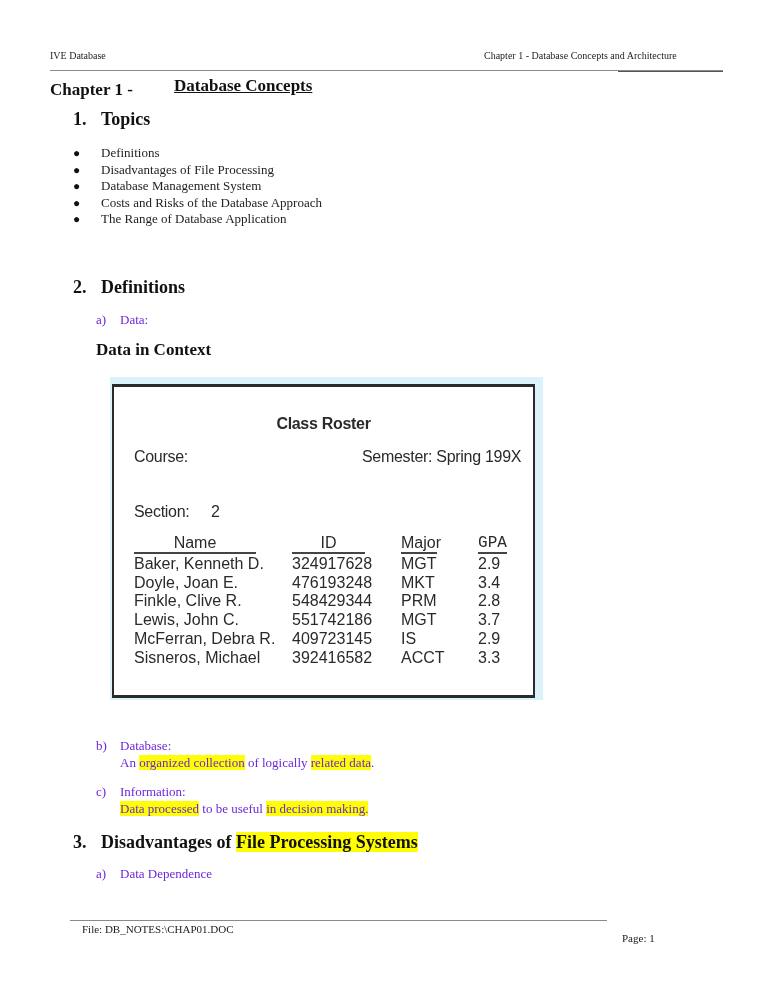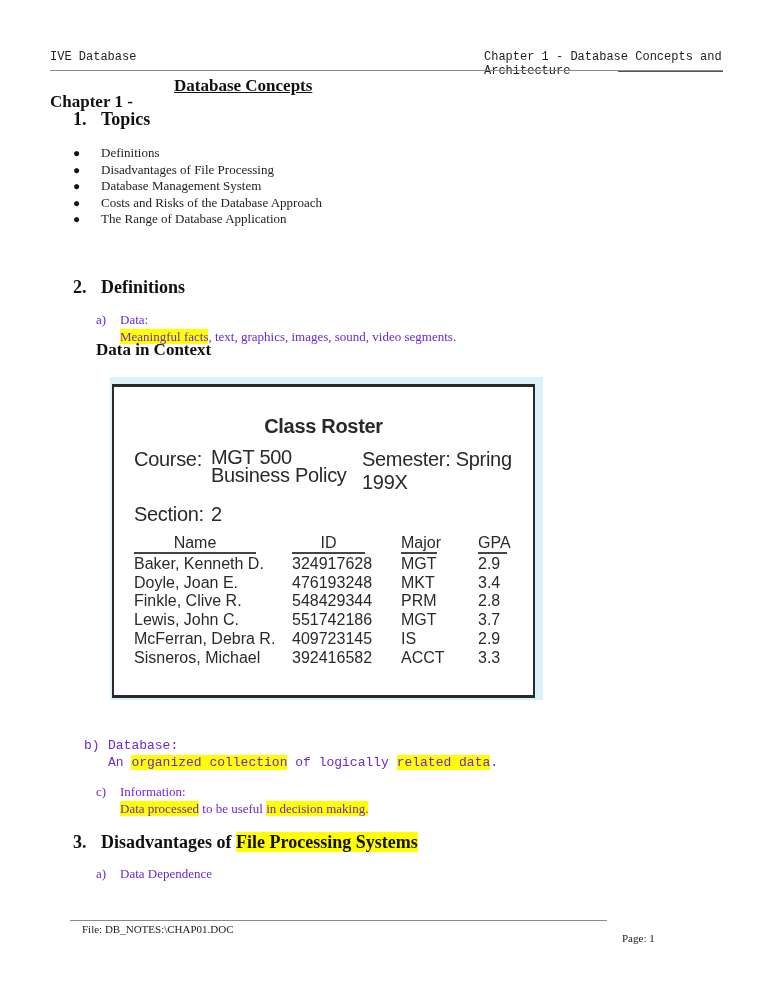--- a/index.html
+++ b/index.html
@@ -1,26 +1,26 @@
 <!DOCTYPE html>
 <html><head>
 <meta charset="utf-8">
 <style>
   html, body { margin: 0; padding: 0; background: #ffffff; }
   body { width: 768px; height: 994px; position: relative; overflow: hidden;
          font-family: "Liberation Serif", "DejaVu Serif", serif; color: #111; }
   .abs { position: absolute; }
-  .hdr { font-size: 12px; color: #222; font-family: Liberation Mono, monospace; }
+  .hdr { font-size: 10px; color: #222; }
   .hdr-left { left: 50px; top: 50px; }
   .hdr-right { left: 484px; top: 50px; }
   .hdr-line { left: 50px; top: 70px; width: 423px; height: 1px; background: #8a8a8a; }
   .hdr-line-r { left: 473px; top: 70px; width: 250px; height: 1px; background: #8a8a8a; }
   .hdr-line-r2 { left: 618px; top: 71px; width: 105px; height: 1px; background: #555; }
 
-  .chap { left: 50px; top: 92px; font-size: 17px; font-weight: bold; }
+  .chap { left: 50px; top: 80px; font-size: 17px; font-weight: bold; }
   .chap-title { left: 174px; top: 76px; font-size: 17px; font-weight: bold; text-decoration: underline; }
 
   .sec { font-weight: bold; font-size: 18px; }
   .num { display: inline-block; width: 28px; }
   .sec1 { left: 73px; top: 109px; }
   .topics { left: 73px; top: 145px; font-size: 13px; line-height: 16.5px; }
   .topics .bul { display: inline-block; width: 28px; font-size: 12px; }
   .topics .item { color: #222; }
 
   .sec2 { left: 73px; top: 277px; }
@@ -29,40 +29,40 @@
   .sub .body { padding-left: 24px; }
   .hl { background: #ffff00; }
   .suba { left: 96px; top: 312px; }
   .dic { left: 96px; top: 340px; font-size: 17px; font-weight: bold; }
 
   .roster-bg { left: 110px; top: 377px; width: 433px; height: 323px; background: #dcf2fb; }
   .roster { left: 112px; top: 384px; width: 419px; height: 308px; background: #fff;
             border: 2px solid #2a2a2a; border-top-width: 3px; border-bottom-width: 3px;
             font-family: "Liberation Sans", "DejaVu Sans", sans-serif; color: #2a2a2a;
             font-stretch: condensed; }
-  .roster .r { position: absolute; font-size: 20px; letter-spacing: -0.3px; }
+  .roster .r { position: absolute; font-size: 16px; letter-spacing: -0.3px; }
   .r-title { left: 0; width: 100%; text-align: center; top: 28px; font-weight: bold; font-size: 16px; }
   .r-course-lbl { left: 20px; top: 61px; }
   .r-course-val { left: 97px; top: 61px; line-height: 18px; }
   .r-sem { left: 248px; top: 61px; }
   .r-sec-lbl { left: 20px; top: 116px; }
   .r-sec-val { left: 97px; top: 116px; }
   .th { position: absolute; top: 147px; font-size: 16px; text-align: center; border-bottom: 2px solid #444; line-height: 18px; }
   .th-name { left: 20px; width: 122px; }
   .th-id { left: 178px; width: 73px; }
   .th-major { left: 287px; width: 36px; }
-  .th-gpa { left: 364px; width: 29px; }
+  .th-gpa { left: 364px; width: 29px; font-family: Liberation Mono, monospace; }
   .rows { position: absolute; top: 168px; font-size: 16px; line-height: 18.7px; }
   .col-name { left: 20px; }
   .col-id { left: 178px; }
   .col-major { left: 287px; }
   .col-gpa { left: 364px; }
   .rows div { white-space: nowrap; }
 
-  .subb { left: 84px; top: 738px; font-family: Liberation Mono, monospace; }
+  .subb { left: 96px; top: 738px; }
   .subc { left: 96px; top: 784px; }
   .sec3 { left: 73px; top: 832px; }
   .sec3a { left: 96px; top: 866px; }
 
   .ftr-line { left: 70px; top: 920px; width: 537px; height: 1px; background: #8a8a8a; }
   .ftr-left { left: 82px; top: 923px; font-size: 11px; color: #222; }
   .ftr-right { left: 622px; top: 923px; font-size: 11px; color: #222; margin-top: 9px; }
 </style>
 </head>
 <body>
@@ -86,33 +86,28 @@
   <div><span class="bul">●</span><span class="item">Costs and Risks of the Database Approach</span></div>
   <div><span class="bul">●</span><span class="item">The Range of Database Application</span></div>
 </div>
 
 <div class="abs sec sec2">
   <span class="num">2.</span><span>Definitions</span>
 </div>
 
 <div class="abs sub suba">
   <div><span class="lbl">a)</span><span>Data:</span></div>
-  <div class="body"><span class="hl">Meaningful facts</span><span>, text, graphics, images, sound, video segments.</span></div>
 </div>
 
 <div class="abs dic">Data in Context</div>
 
 <div class="abs roster-bg"></div>
 <div class="abs roster">
   <div class="r r-title">Class Roster</div>
   <div class="r r-course-lbl">Course:</div>
-  <div class="r r-course-val">
-    <div>MGT 500</div>
-    <div>Business Policy</div>
-  </div>
   <div class="r r-sem">Semester: Spring 199X</div>
   <div class="r r-sec-lbl">Section:</div>
   <div class="r r-sec-val">2</div>
 
   <div class="th th-name">Name</div>
   <div class="th th-id">ID</div>
   <div class="th th-major">Major</div>
   <div class="th th-gpa">GPA</div>
 
   <div class="rows col-name">

